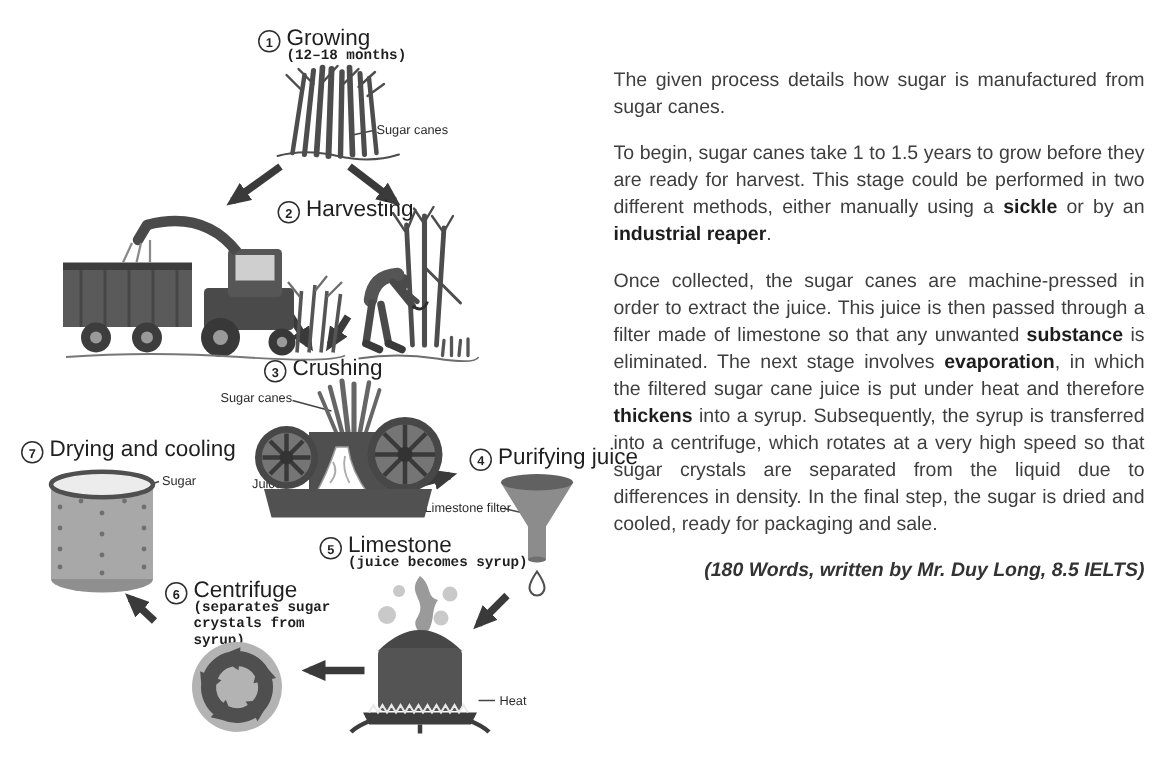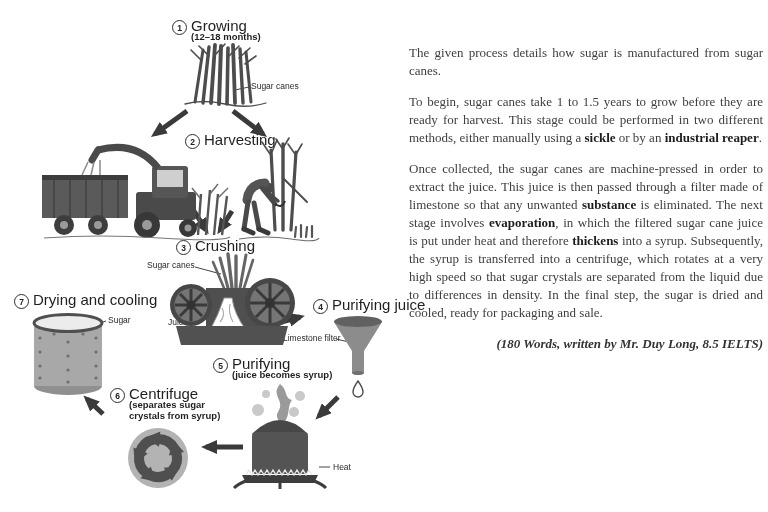--- a/index.html
+++ b/index.html
@@ -7,27 +7,27 @@
         font-family:"Liberation Sans",sans-serif;}
   
   #diagram{position:absolute;left:0;top:0;width:405px;height:512px;}
   .ill{position:absolute;}
   .step{position:absolute;display:flex;gap:4px;align-items:flex-start;}
   .circ{width:13px;height:13px;border:1.3px solid #2e2e2e;border-radius:50%;
         font-size:8.5px;font-weight:bold;color:#222;display:flex;align-items:center;
         justify-content:center;flex:none;background:#fff;}
   .stxt{display:flex;flex-direction:column;}
   .stitle{font-size:15px;font-weight:normal;color:#1f1f1f;line-height:11px;white-space:nowrap;}
-  .ssub{font-size:9.5px;font-weight:bold;color:#1f1f1f;line-height:11px;}
+  .ssub{font-size:9.5px;font-weight:bold;color:#1f1f1f;line-height:11px;font-family:Liberation Mono, monospace;}
   .w94 .ssub{width:94px;white-space:normal;}
   .plabel{position:absolute;font-size:8.5px;color:#2a2a2a;white-space:nowrap;}
   #arrow-overlay{position:absolute;left:0;top:0;pointer-events:none;}
   
   .essay{position:absolute;left:409px;top:44px;width:354px;font-size:13px;
-         line-height:18px;color:#3e3e3e;text-align:justify;font-family:Liberation Serif, serif;}
+         line-height:18px;color:#3e3e3e;text-align:justify;}
   .essay p{margin:0 0 13px 0;}
   .essay b{color:#1d1d1d;}
   .signature{text-align:right;font-weight:bold;font-style:italic;margin-top:2px;color:#333;}
 </style>
 </head>
 <body>
 
 <div id="page">
 
   <div id="diagram">
@@ -83,21 +83,21 @@
     <div class="step" style="left:313px;top:299px">
       <span class="circ">4</span>
       <span class="stxt">
           <span class="stitle">Purifying juice</span>
         </span>
     </div>
 
     <div class="step" style="left:213px;top:358px">
       <span class="circ">5</span>
       <span class="stxt">
-        <span class="stitle">Purifying</span>
+        <span class="stitle">Limestone</span>
         <span class="ssub">(juice becomes syrup)</span>
       </span>
     </div>
 
     <div class="step w94" style="left:110px;top:388px">
       <span class="circ">6</span>
       <span class="stxt">
         <span class="stitle">Centrifuge</span>
         <span class="ssub">(separates sugar crystals from syrup)</span>
       </span>

